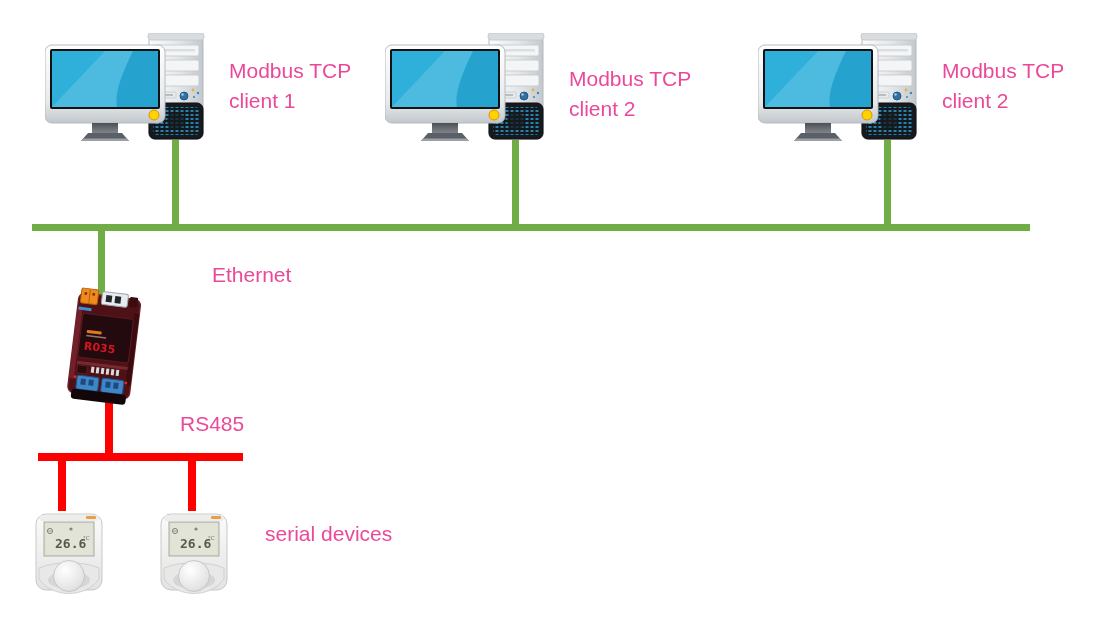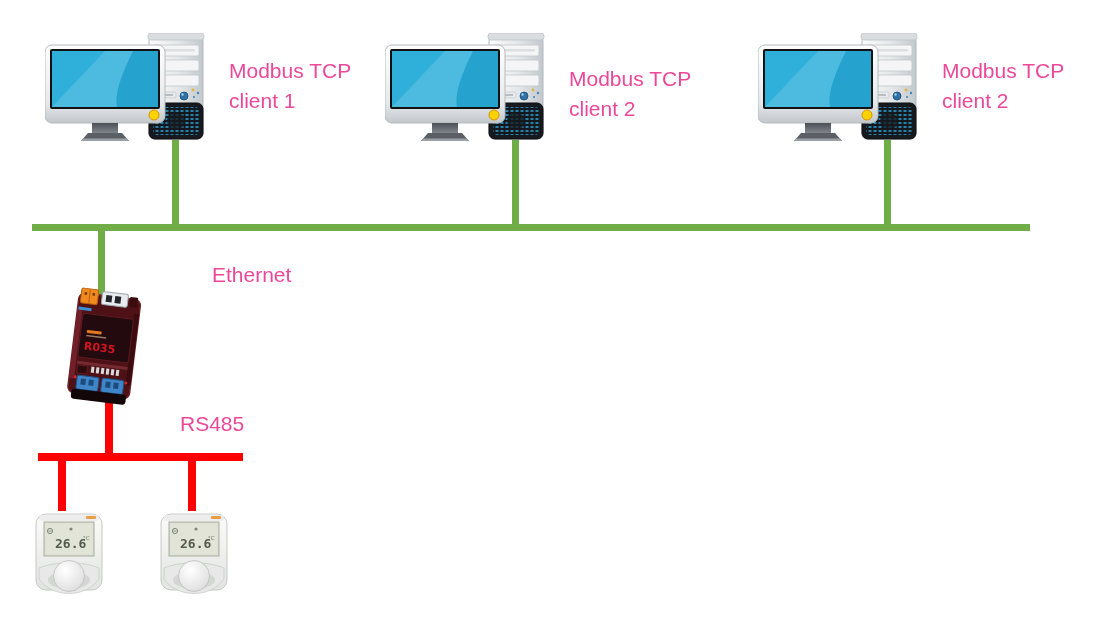--- a/index.html
+++ b/index.html
@@ -177,14 +177,15 @@
   <svg class="icon" style="left:160px;top:510px;" width="68" height="84">
       <use href="#sym-thermo"></use>
     </svg>
 
   <div class="label wrap" style="left:229px;top:56px;">Modbus TCP client 1</div>
   <div class="label wrap" style="left:569px;top:64px;">Modbus TCP client 2</div>
   <div class="label wrap" style="left:942px;top:56px;">Modbus TCP client 2</div>
 
   <div class="label" style="left:212px;top:241px;margin-top:19px;">Ethernet</div>
   <div class="label" style="left:180px;top:409px;">RS485</div>
+  <div class="label" style="left:265px;top:519px;">serial devices</div>
 
 </div>
 
 </body></html>

